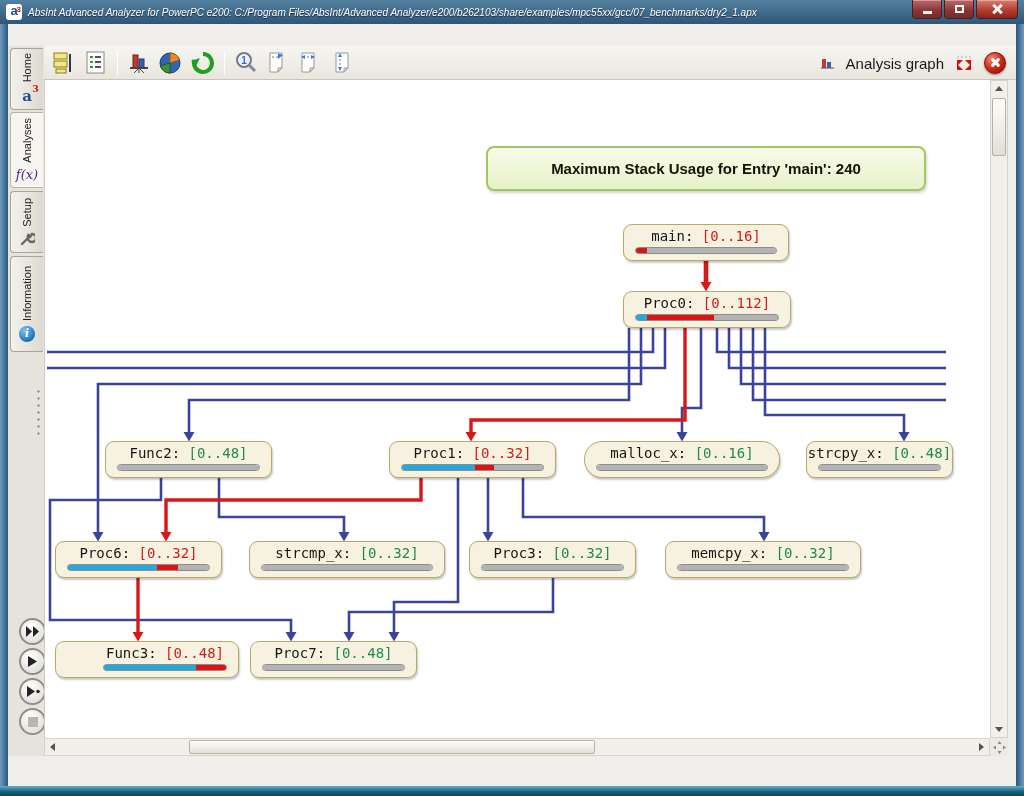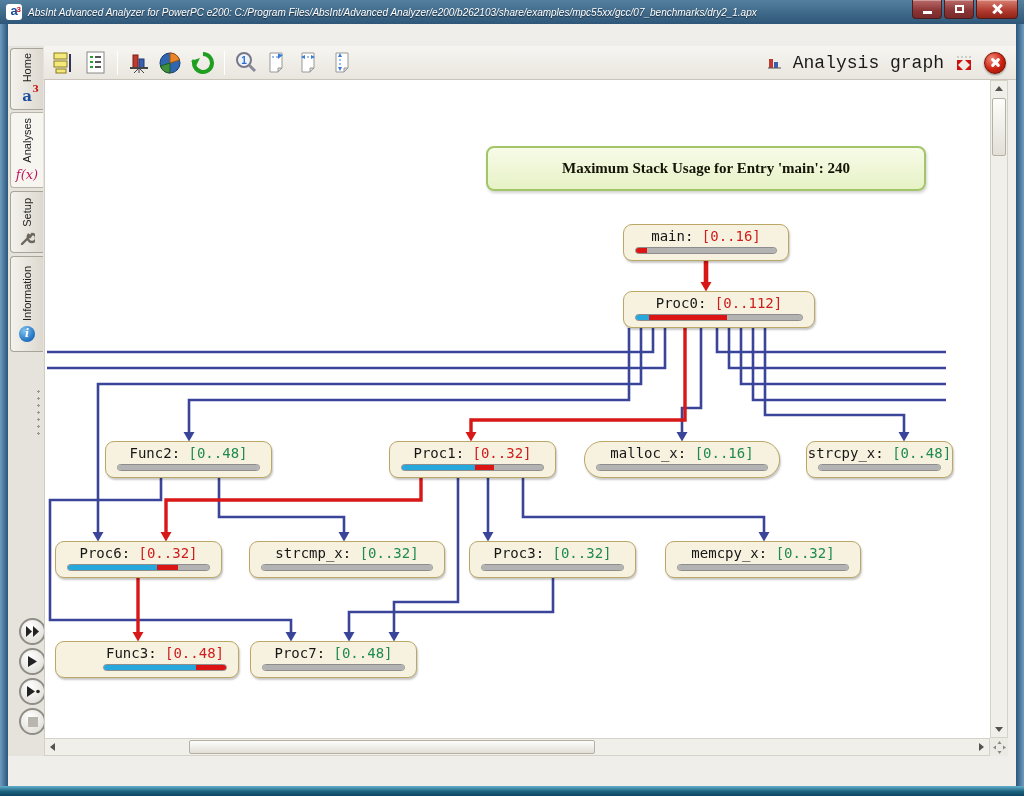--- a/index.html
+++ b/index.html
@@ -41,35 +41,35 @@
   .menu-item { font-size:12px; color:#1a1a1a; padding:2px 7px; }
   .menu-item u { text-decoration:underline; }
 
   
   .toolbar { position:absolute; left:44px; right:8px; top:46px; height:34px;
     background:linear-gradient(#f7f5f1,#e9e6df); border-bottom:1px solid #c9c4ba;
     display:flex; align-items:center; padding-left:4px; }
   .tb-btn { width:32px; height:28px; display:flex; align-items:center; justify-content:center; }
   .tb-sep { width:1px; height:24px; background:#c2bdb2; border-right:1px solid #fff; margin:0 5px; }
   .tb-right { position:absolute; right:10px; top:0; height:34px; display:flex; align-items:center; gap:10px; }
-  .tb-label { font-size:18px; color:#1a1a1a;font-family:Liberation Mono, monospace; }
+  .tb-label { font-size:15px; color:#1a1a1a; }
   .close-round { width:22px; height:22px; border-radius:50%;
     background:radial-gradient(circle at 35% 30%, #f08a7a, #cc2211 55%, #8f1505);
     border:1px solid #7a1203; position:relative; box-shadow:0 1px 2px rgba(0,0,0,.4); }
   .close-round .glyph-x:before,.close-round .glyph-x:after{ height:11px; width:3px; border-radius:2px;}
 
   
   .sidebar { position:absolute; left:8px; top:46px; bottom:40px; width:36px; background:#e6e3dc; }
   .side-tab { position:absolute; left:2px; width:33px; border:1px solid #a8a49a;
     border-right:none; border-radius:4px 0 0 4px;
     background:linear-gradient(90deg,#f4f2ed,#ddd9d0);
     display:flex; flex-direction:column; align-items:center; justify-content:center; gap:4px; }
   .side-tab.active { background:#f7f5f0; border-color:#b8b4aa; }
   .vlabel { writing-mode:vertical-rl; transform:rotate(180deg); font-size:11px; color:#222; }
-  .fx { font-family:"DejaVu Serif", serif; font-style:italic; font-size:13px; color:#be185d; }
+  .fx { font-family:"DejaVu Serif", serif; font-style:italic; font-size:13px; color:#4c1d95; }
   .logo-a3 { font-weight:bold; font-size:15px; color:#1d4f9c; position:relative; font-family:"DejaVu Serif",serif;}
   .logo-a3 i { font-style:normal; color:#cc1111; font-size:9px; position:absolute; top:-3px; right:-7px;}
   .info-circle { width:16px; height:16px; border-radius:50%;
     background:radial-gradient(circle at 35% 30%, #7fc3f0, #1f6fc0 70%); color:#fff;
     font-family:"DejaVu Serif",serif; font-style:italic; font-weight:bold; font-size:11px;
     display:flex; align-items:center; justify-content:center; }
   .media-btn { position:absolute; left:11px; width:27px; height:27px; border-radius:50%;
     border:2px solid #8f8d86; background:radial-gradient(circle at 40% 30%, #ffffff, #d9d7d0);
     display:flex; align-items:center; justify-content:center; }
   .grip { position:absolute; left:36px; top:388px; width:5px; height:48px;
@@ -316,30 +316,30 @@
         <polygon points="298.5,552 309.5,552 304,561.5" fill="#3a459a"></polygon>
         <polyline points="640,248 640,340 426,340 426,352" fill="none" stroke="#d81717" stroke-width="3.4"></polyline>
         <polygon points="420.5,352 431.5,352 426,361.5" fill="#d81717"></polygon>
         <polyline points="376,398 376,420 121,420 121,452" fill="none" stroke="#d81717" stroke-width="3.4"></polyline>
         <polygon points="115.5,452 126.5,452 121,461.5" fill="#d81717"></polygon>
         <polyline points="93,498 93,552" fill="none" stroke="#d81717" stroke-width="3.4"></polyline>
         <polygon points="87.5,552 98.5,552 93,561.5" fill="#d81717"></polygon>
         <polyline points="661,181 661,202" fill="none" stroke="#d81717" stroke-width="4.6"></polyline>
         <polygon points="655.5,202 666.5,202 661,211.5" fill="#d81717"></polygon>
       </svg>
-    <div class="banner" style="left:441px; top:66px; width:440px; height:45px;font-family:Liberation Serif, serif;">Maximum Stack Usage for Entry 'main': 240</div>
+    <div class="banner" style="left:441px; top:66px; width:440px; height:45px;">Maximum Stack Usage for Entry 'main': 240</div>
     <div id="nodes">
         <div class="gnode" style="left: 578px; top: 144px; width: 166px;">
           <div class="gnode-text"><span>main: </span><span style="color: rgb(207, 29, 29);">[0..16]</span></div>
           <div class="gnode-bar">
             <div class="seg" style="width: 8%; background: rgb(221, 20, 20);"></div>
             <div class="seg" style="width: 92%; background: rgb(179, 179, 179);"></div>
           </div>
         </div>
-        <div class="gnode" style="left: 578px; top: 211px; width: 192px;">
+        <div class="gnode" style="left: 578px; top: 211px; width: 168px;">
           <div class="gnode-text"><span>Proc0: </span><span style="color: rgb(207, 29, 29);">[0..112]</span></div>
           <div class="gnode-bar">
             <div class="seg" style="width: 8%; background: rgb(38, 168, 221);"></div>
             <div class="seg" style="width: 47%; background: rgb(221, 20, 20);"></div>
             <div class="seg" style="width: 45%; background: rgb(179, 179, 179);"></div>
           </div>
         </div>
         <div class="gnode" style="left: 60px; top: 361px; width: 167px;">
           <div class="gnode-text"><span>Func2: </span><span style="color: rgb(31, 138, 79);">[0..48]</span></div>
           <div class="gnode-bar">

